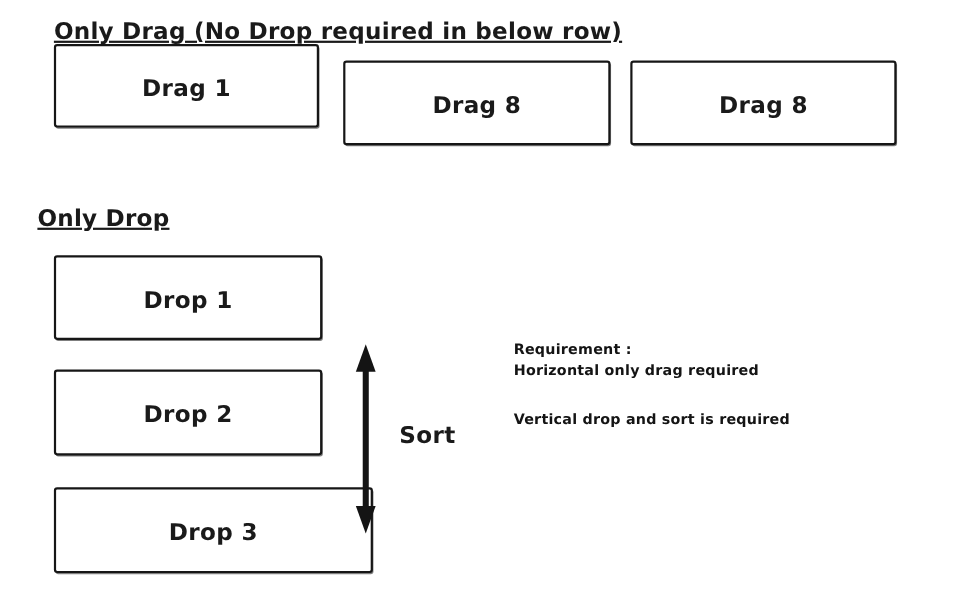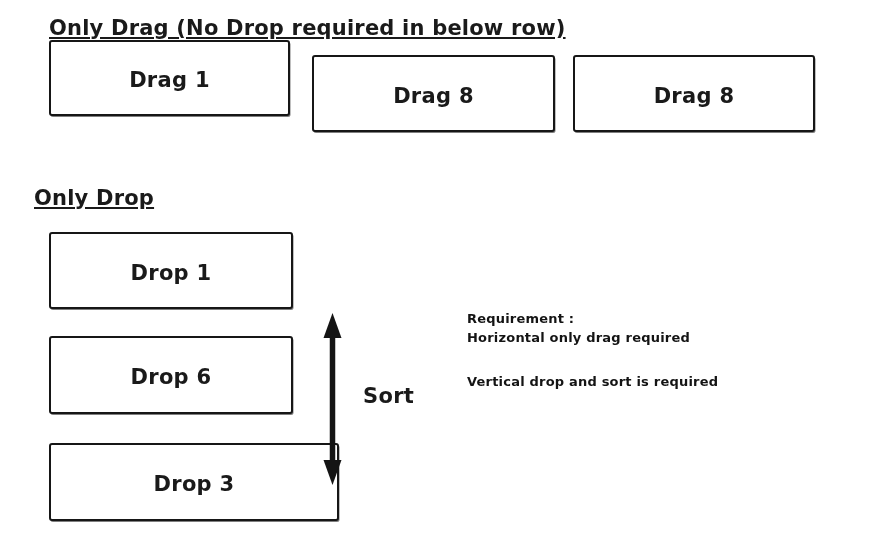--- a/index.html
+++ b/index.html
@@ -91,21 +91,21 @@
     <span class="box-label">Drag 8</span>
   </div>
 
   <div class="section-title" style="left:34px; top:186px;text-align:right;">Only Drop</div>
 
   <div class="box" style="left:49px; top:232px; width:244px; height:77px;">
     <span class="box-label">Drop 1</span>
   </div>
 
   <div class="box" style="left:49px; top:336px; width:244px; height:78px;">
-    <span class="box-label">Drop 6</span>
+    <span class="box-label">Drop 2</span>
   </div>
 
   <div class="box" style="left:49px; top:443px; width:290px; height:78px;">
     <span class="box-label">Drop 3</span>
   </div>
 
   <span class="sort-arrow">
     <svg width="37" height="174" viewBox="0 0 37 174" xmlns="http://www.w3.org/2000/svg">
       <line x1="18.5" y1="20" x2="18.5" y2="154" stroke="#141414" stroke-width="5.5"></line>
       <polygon points="18.5,1 9.5,26 27.5,26" fill="#141414"></polygon>

